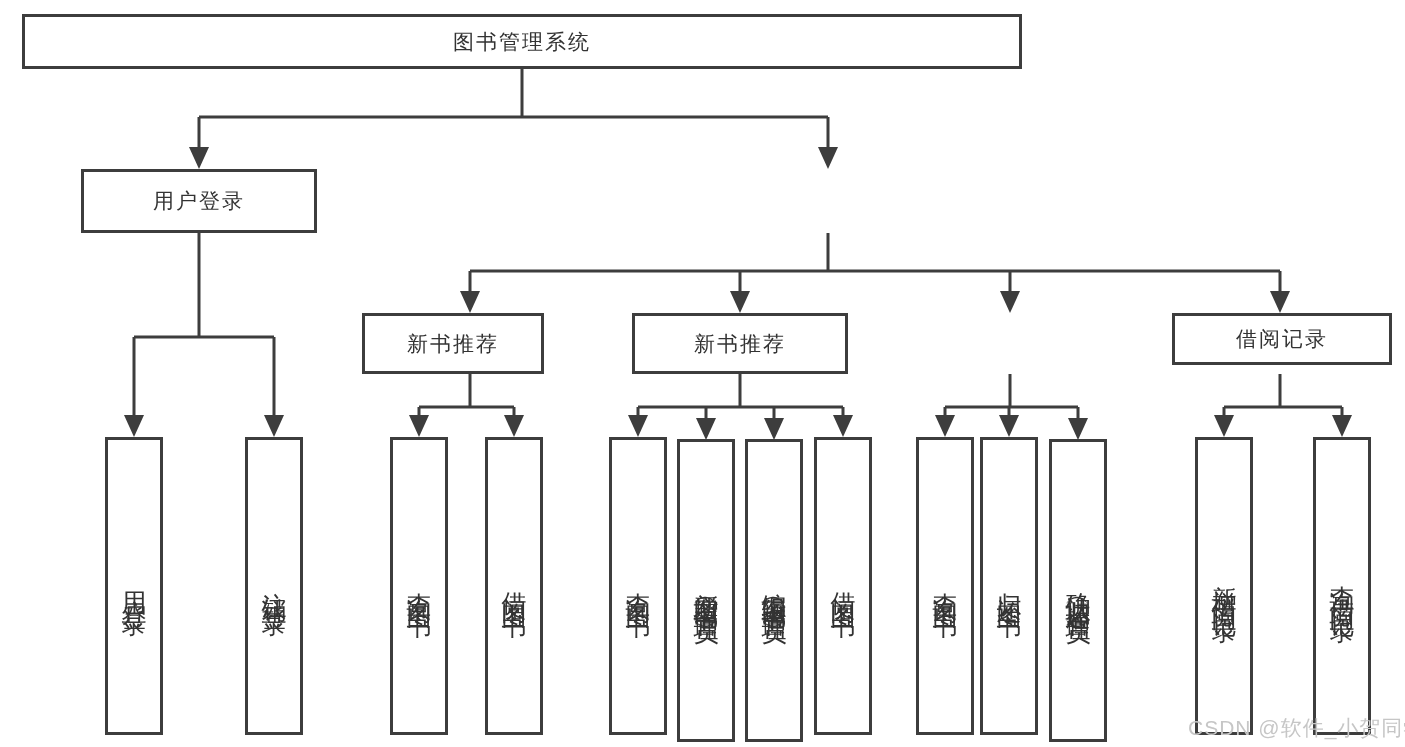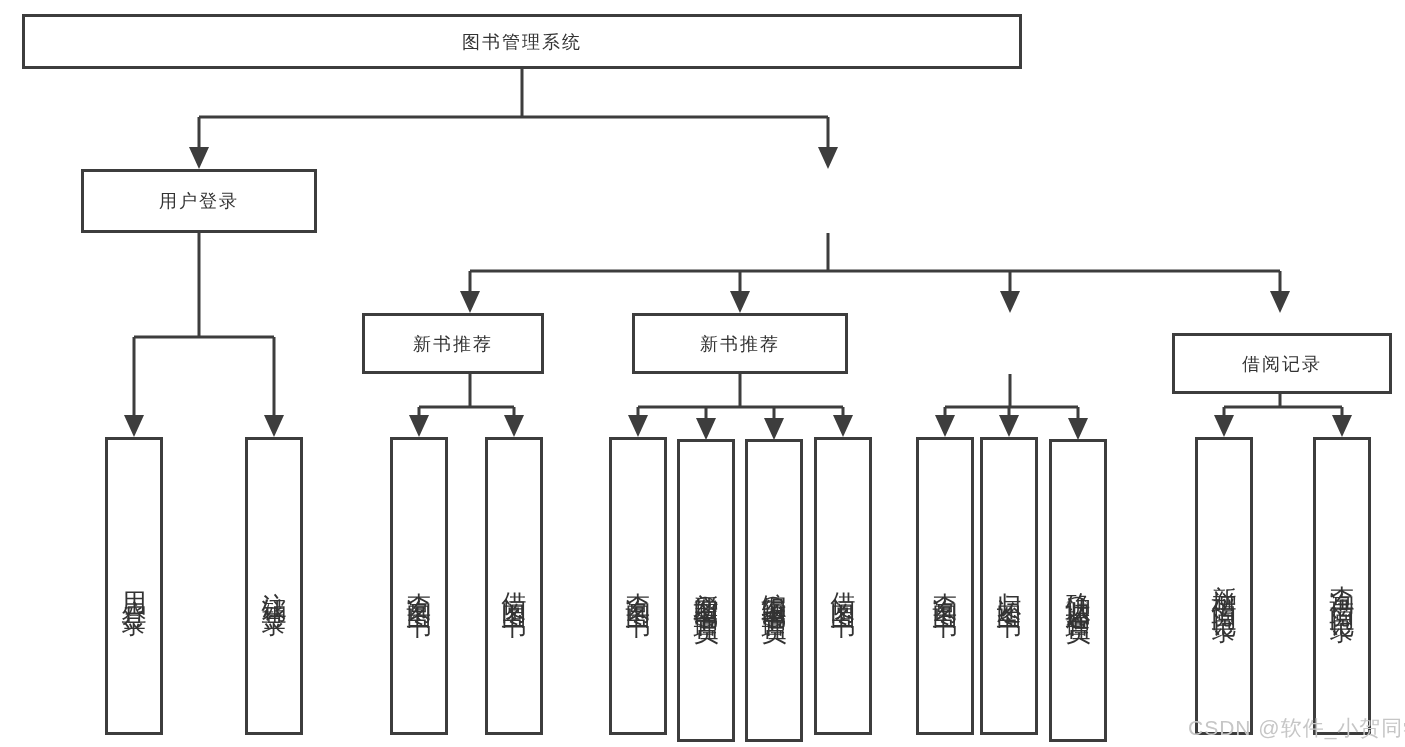--- a/index.html
+++ b/index.html
@@ -6,21 +6,21 @@
   .stage{
     position:relative;width:1405px;height:747px;background:var(--background,#fff);
     font-family:"Liberation Sans","DejaVu Sans",sans-serif;overflow:hidden;
   }
   .connectors{position:absolute;left:0;top:0;color:var(--line,#3d3d3d);}
   .box{
     position:absolute;box-sizing:border-box;background:#fff;
     border:3px solid var(--line,#3d3d3d);color:var(--text,#333333);
     display:flex;align-items:center;justify-content:center;z-index:2;
   }
-  .h-box{font-size:18px;letter-spacing:2px;white-space:nowrap;}
+  .h-box{font-size:21px;letter-spacing:2px;white-space:nowrap;}
   .v-box{
     writing-mode:vertical-rl;font-size:25px;letter-spacing:7px;
     line-height:1;white-space:nowrap;
   }
   .watermark{
     position:absolute;z-index:10;color:var(--watermark,#c6c6c6);
     font-size:21px;letter-spacing:1px;white-space:nowrap;
   }
 </style>
 </head>
@@ -74,21 +74,21 @@
       <polygon points="1332,415 1352,415 1342,437"></polygon>
     </g>
   </svg>
 
   <div class="box h-box" style="left:22px;top:14px;width:1000px;height:55px;">图书管理系统</div>
 
   <div class="box h-box" style="left:81px;top:169px;width:236px;height:64px;">用户登录</div>
 
   <div class="box h-box" style="left:362px;top:313px;width:182px;height:61px;">新书推荐</div>
   <div class="box h-box" style="left:632px;top:313px;width:216px;height:61px;">新书推荐</div>
-  <div class="box h-box" style="left:1172px;top:313px;width:220px;height:61px;margin-top:20px;">借阅记录</div>
+  <div class="box h-box" style="left:1172px;top:313px;width:220px;height:52px;">借阅记录</div>
 
   <div class="box v-box" style="left:105px;top:437px;width:58px;height:298px;">用户登录</div>
   <div class="box v-box" style="left:245px;top:437px;width:58px;height:298px;">注销登录</div>
 
   <div class="box v-box" style="left:390px;top:437px;width:58px;height:298px;">查询图书</div>
   <div class="box v-box" style="left:485px;top:437px;width:58px;height:298px;">借阅图书</div>
 
   <div class="box v-box" style="left:609px;top:437px;width:58px;height:298px;">查询图书</div>
   <div class="box v-box" style="left:677px;top:439px;width:58px;height:303px;letter-spacing:4px;">新增图书（管理员）</div>
   <div class="box v-box" style="left:745px;top:439px;width:58px;height:303px;letter-spacing:4px;">编辑图书（管理员）</div>

